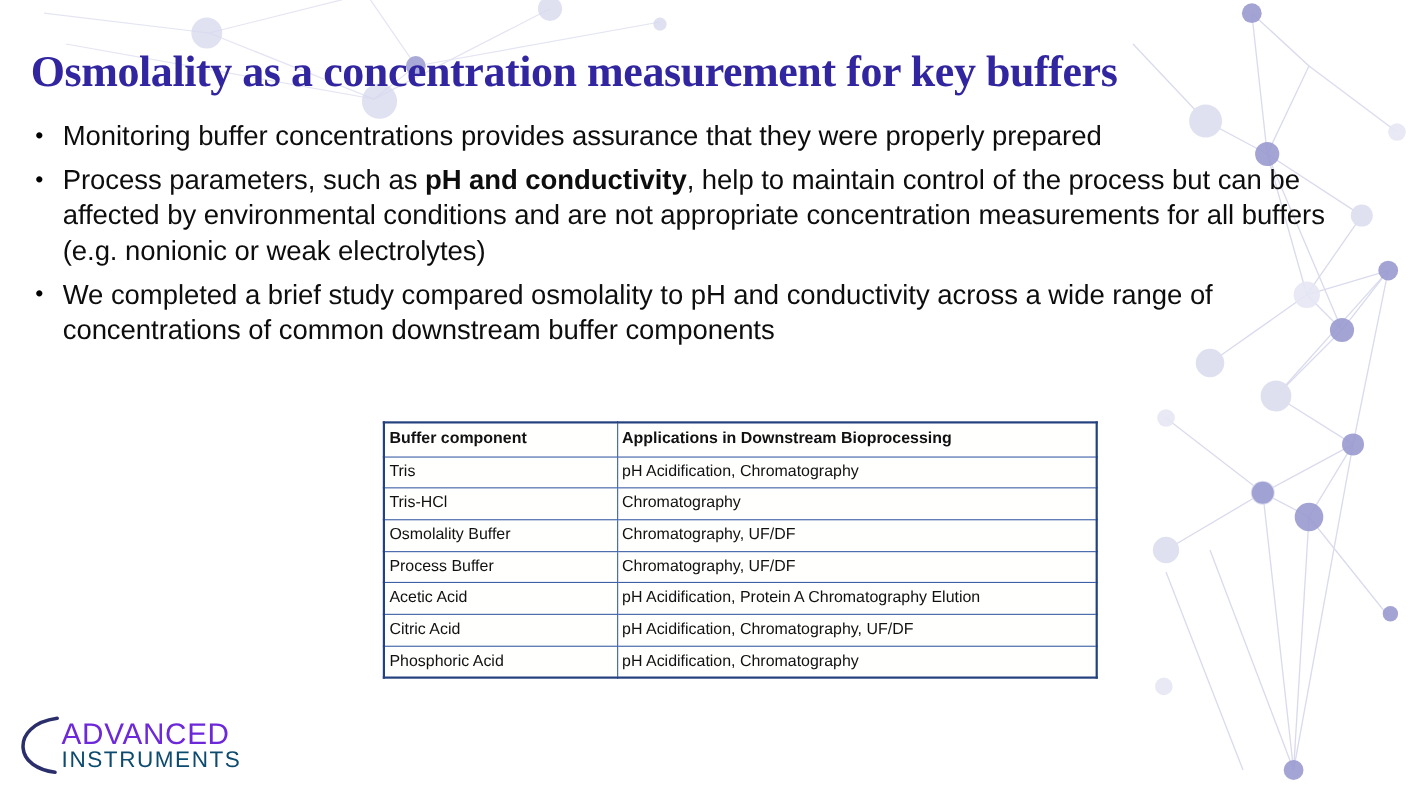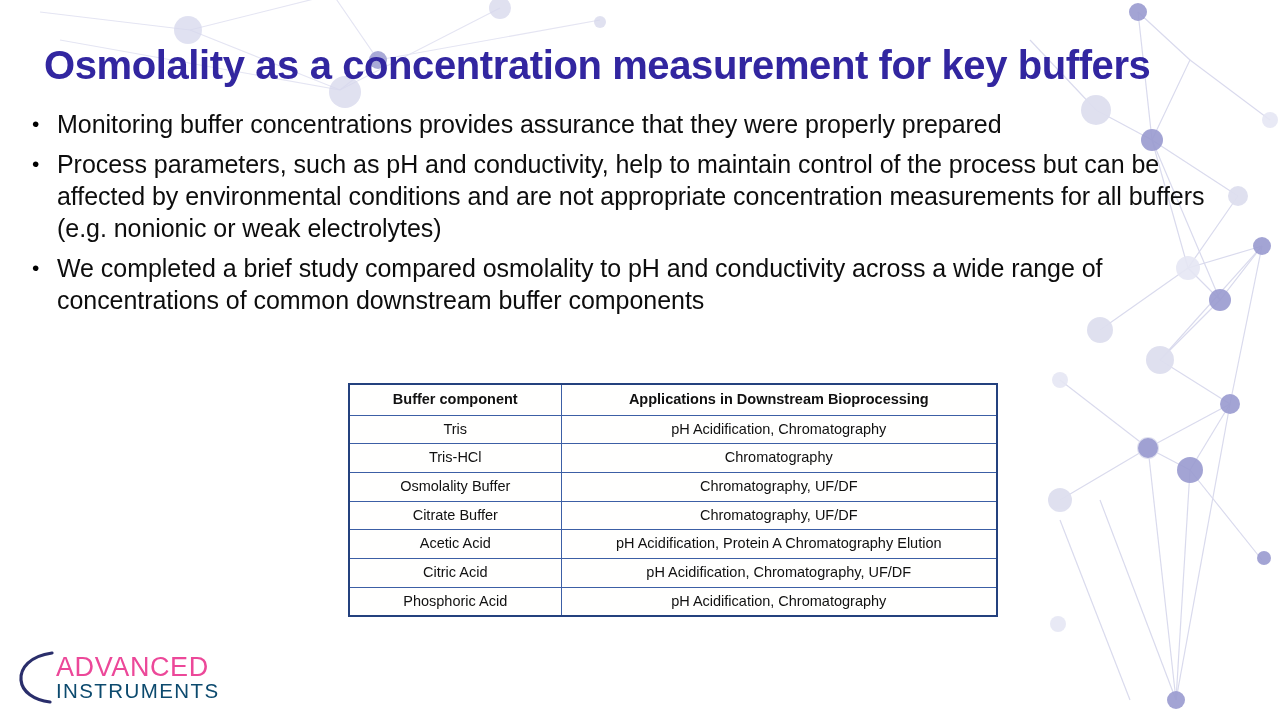--- a/index.html
+++ b/index.html
@@ -21,29 +21,30 @@
   #bg-network {
     position: absolute;
     inset: 0;
     width: 1280px;
     height: 720px;
     pointer-events: none;
   }
   
   #title {
     position: absolute;
-    left: 44px;
+    left: 28px;
     top: 44px;
     width: 1220px;
     font-size: 40px;
     font-weight: bold;
     letter-spacing: -0.4px;
     color: #3226a0;
     line-height: 1.05;
     white-space: nowrap;
+    font-family: Liberation Serif, serif;
   }
   
   #bullets {
     position: absolute;
     left: 28px;
     top: 108px;
     width: 1190px;
   }
   .bullet-row {
     display: flex;
@@ -60,38 +61,38 @@
     padding-left: 4px;
   }
   .bullet-text {
     flex: 1 1 auto;
     font-size: 25px;
     line-height: 32px;
     color: #0d0d0d;
     letter-spacing: -0.05px;
   }
   .bullet-text b {
-    font-weight: normal;
+    font-weight: bold;
   }
   
   #buffer-table {
     position: absolute;
     left: 348px;
     top: 383px;
     width: 648px;
     border-collapse: collapse;
     border: 2px solid #24417e;
     background: #ffffff;
     table-layout: fixed;
   }
   #buffer-table td, #buffer-table th {
     border: 1px solid #3c5fa5;
     font-size: 14.5px;
     color: #111111;
-    text-align: center;
+    text-align: left;
     padding: 5px 4px 6px 4px;
     font-weight: normal;
     background: #fffffe;
     line-height: 1.15;
   }
   #buffer-table th {
     font-weight: bold;
     font-size: 14.5px;
     padding-top: 6px;
     padding-bottom: 7px;
@@ -105,21 +106,21 @@
     top: 650px;
     width: 220px;
     height: 58px;
   }
   .logo-advanced {
     position: absolute;
     left: 38px;
     top: 2px;
     font-size: 27px;
     letter-spacing: 0.6px;
-    color: #ec4899;
+    color: #6d28d9;
     font-family: "Liberation Sans", sans-serif;
   }
   .logo-instruments {
     position: absolute;
     left: 38px;
     top: 29px;
     font-size: 20.5px;
     letter-spacing: 1.4px;
     color: #0c4a6e;
     font-family: "Liberation Sans", sans-serif;
@@ -245,21 +246,21 @@
       </tr>
       <tr>
         <td>Tris-HCl</td>
         <td>Chromatography</td>
       </tr>
       <tr>
         <td>Osmolality Buffer</td>
         <td>Chromatography, UF/DF</td>
       </tr>
       <tr>
-        <td>Citrate Buffer</td>
+        <td>Process Buffer</td>
         <td>Chromatography, UF/DF</td>
       </tr>
       <tr>
         <td>Acetic Acid</td>
         <td>pH Acidification, Protein A Chromatography Elution</td>
       </tr>
       <tr>
         <td>Citric Acid</td>
         <td>pH Acidification, Chromatography, UF/DF</td>
       </tr>

